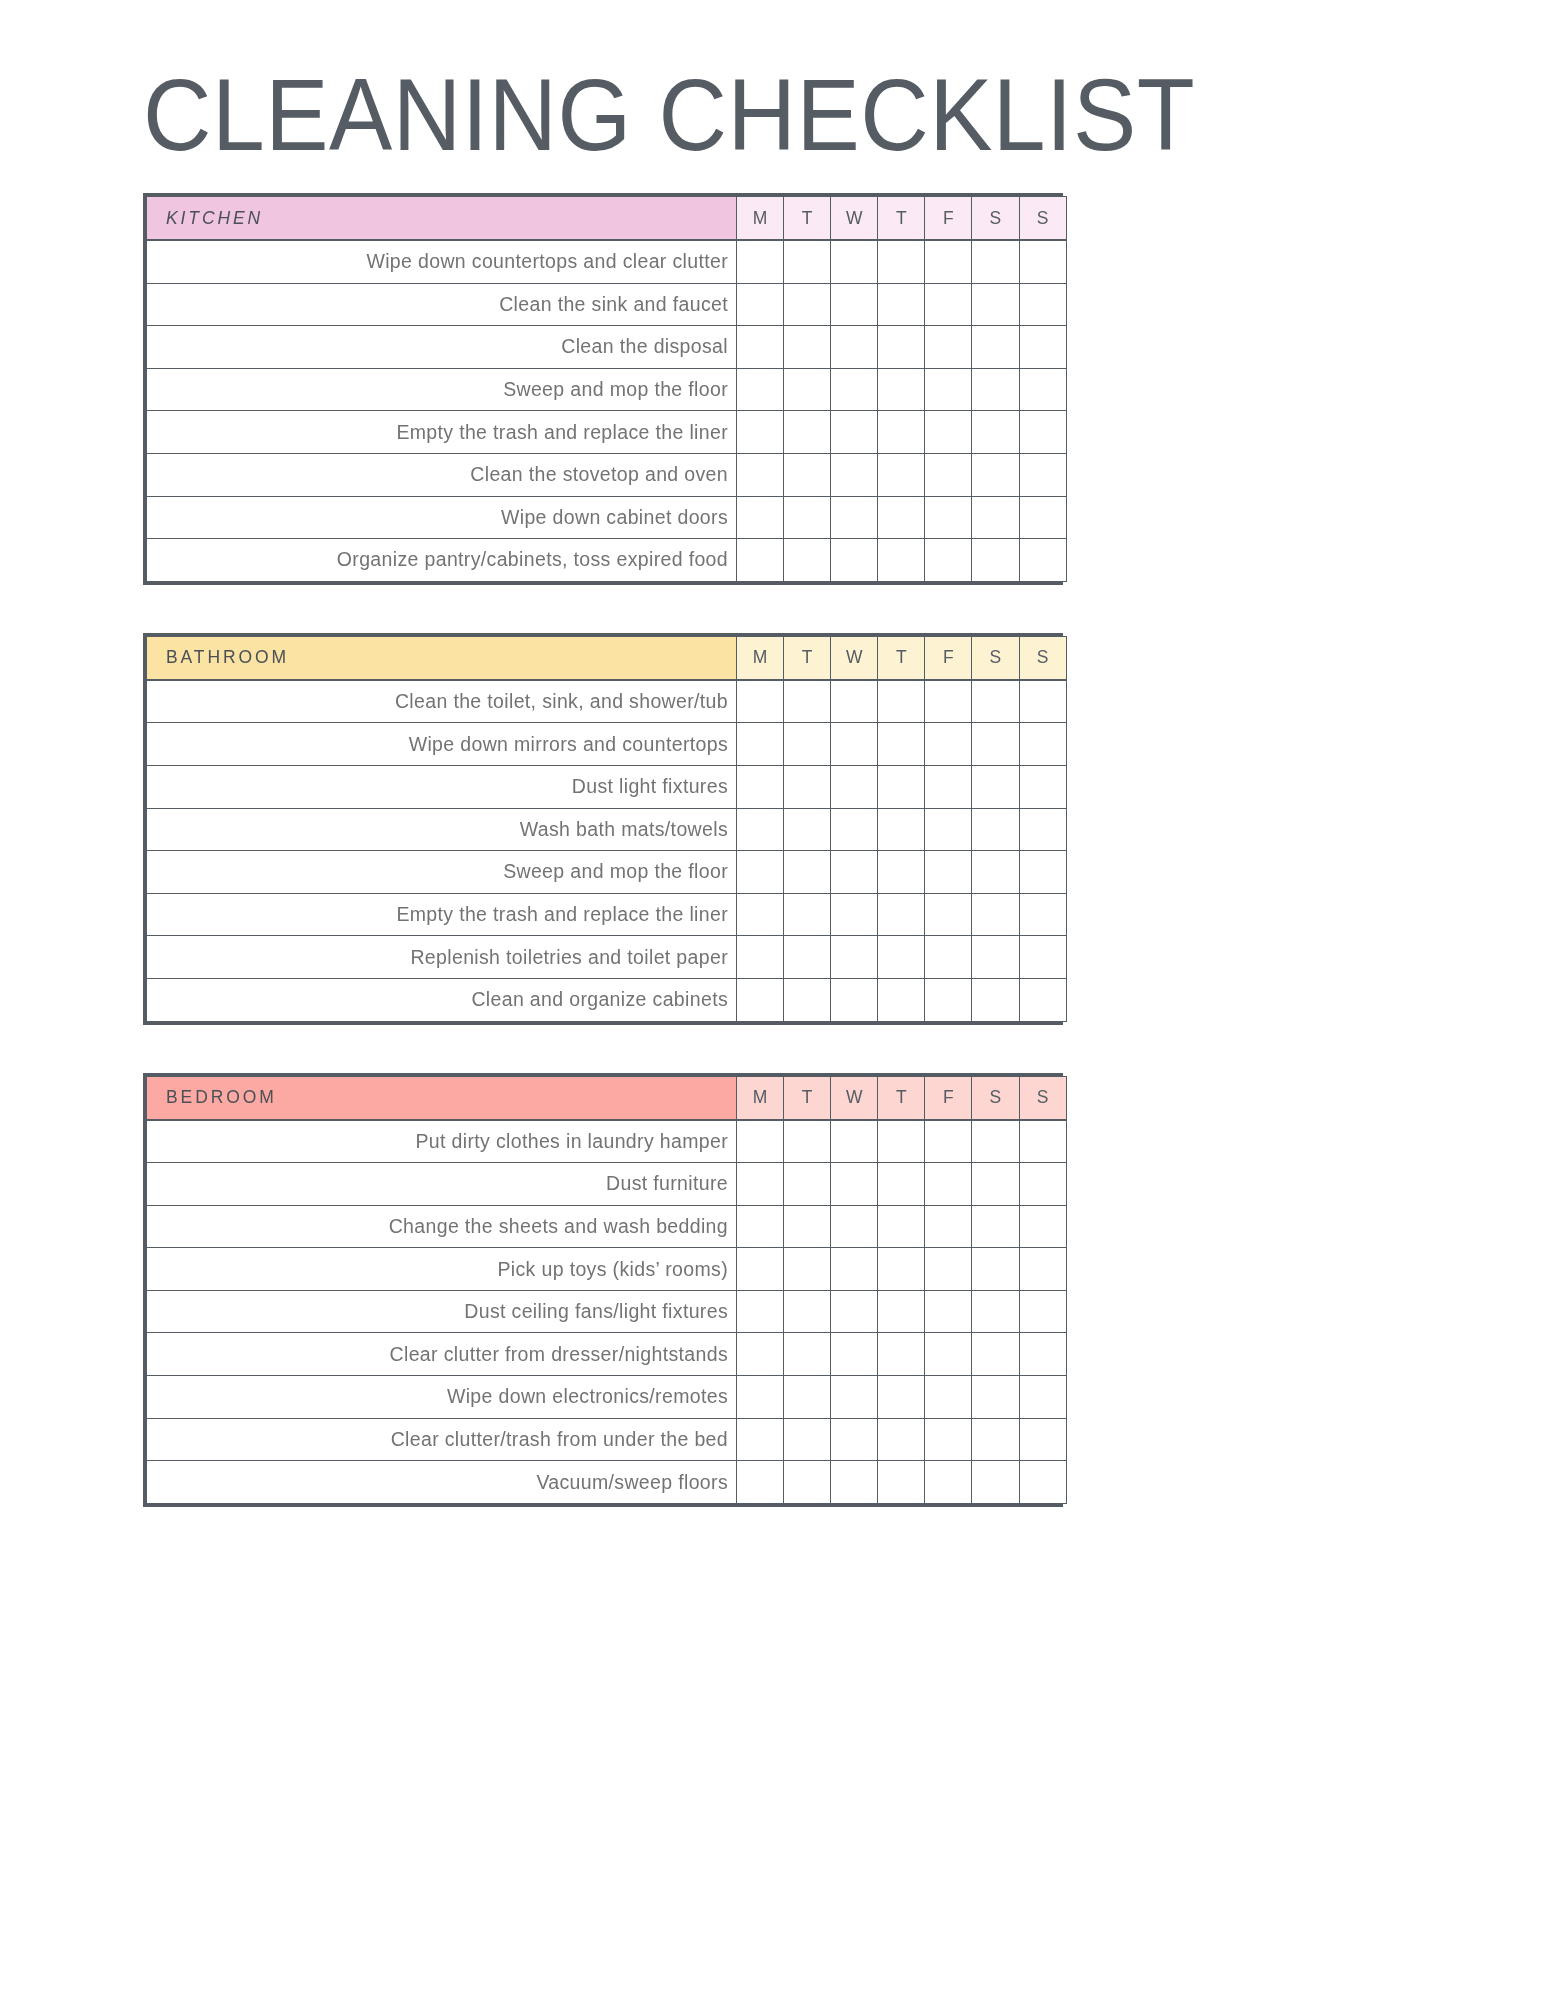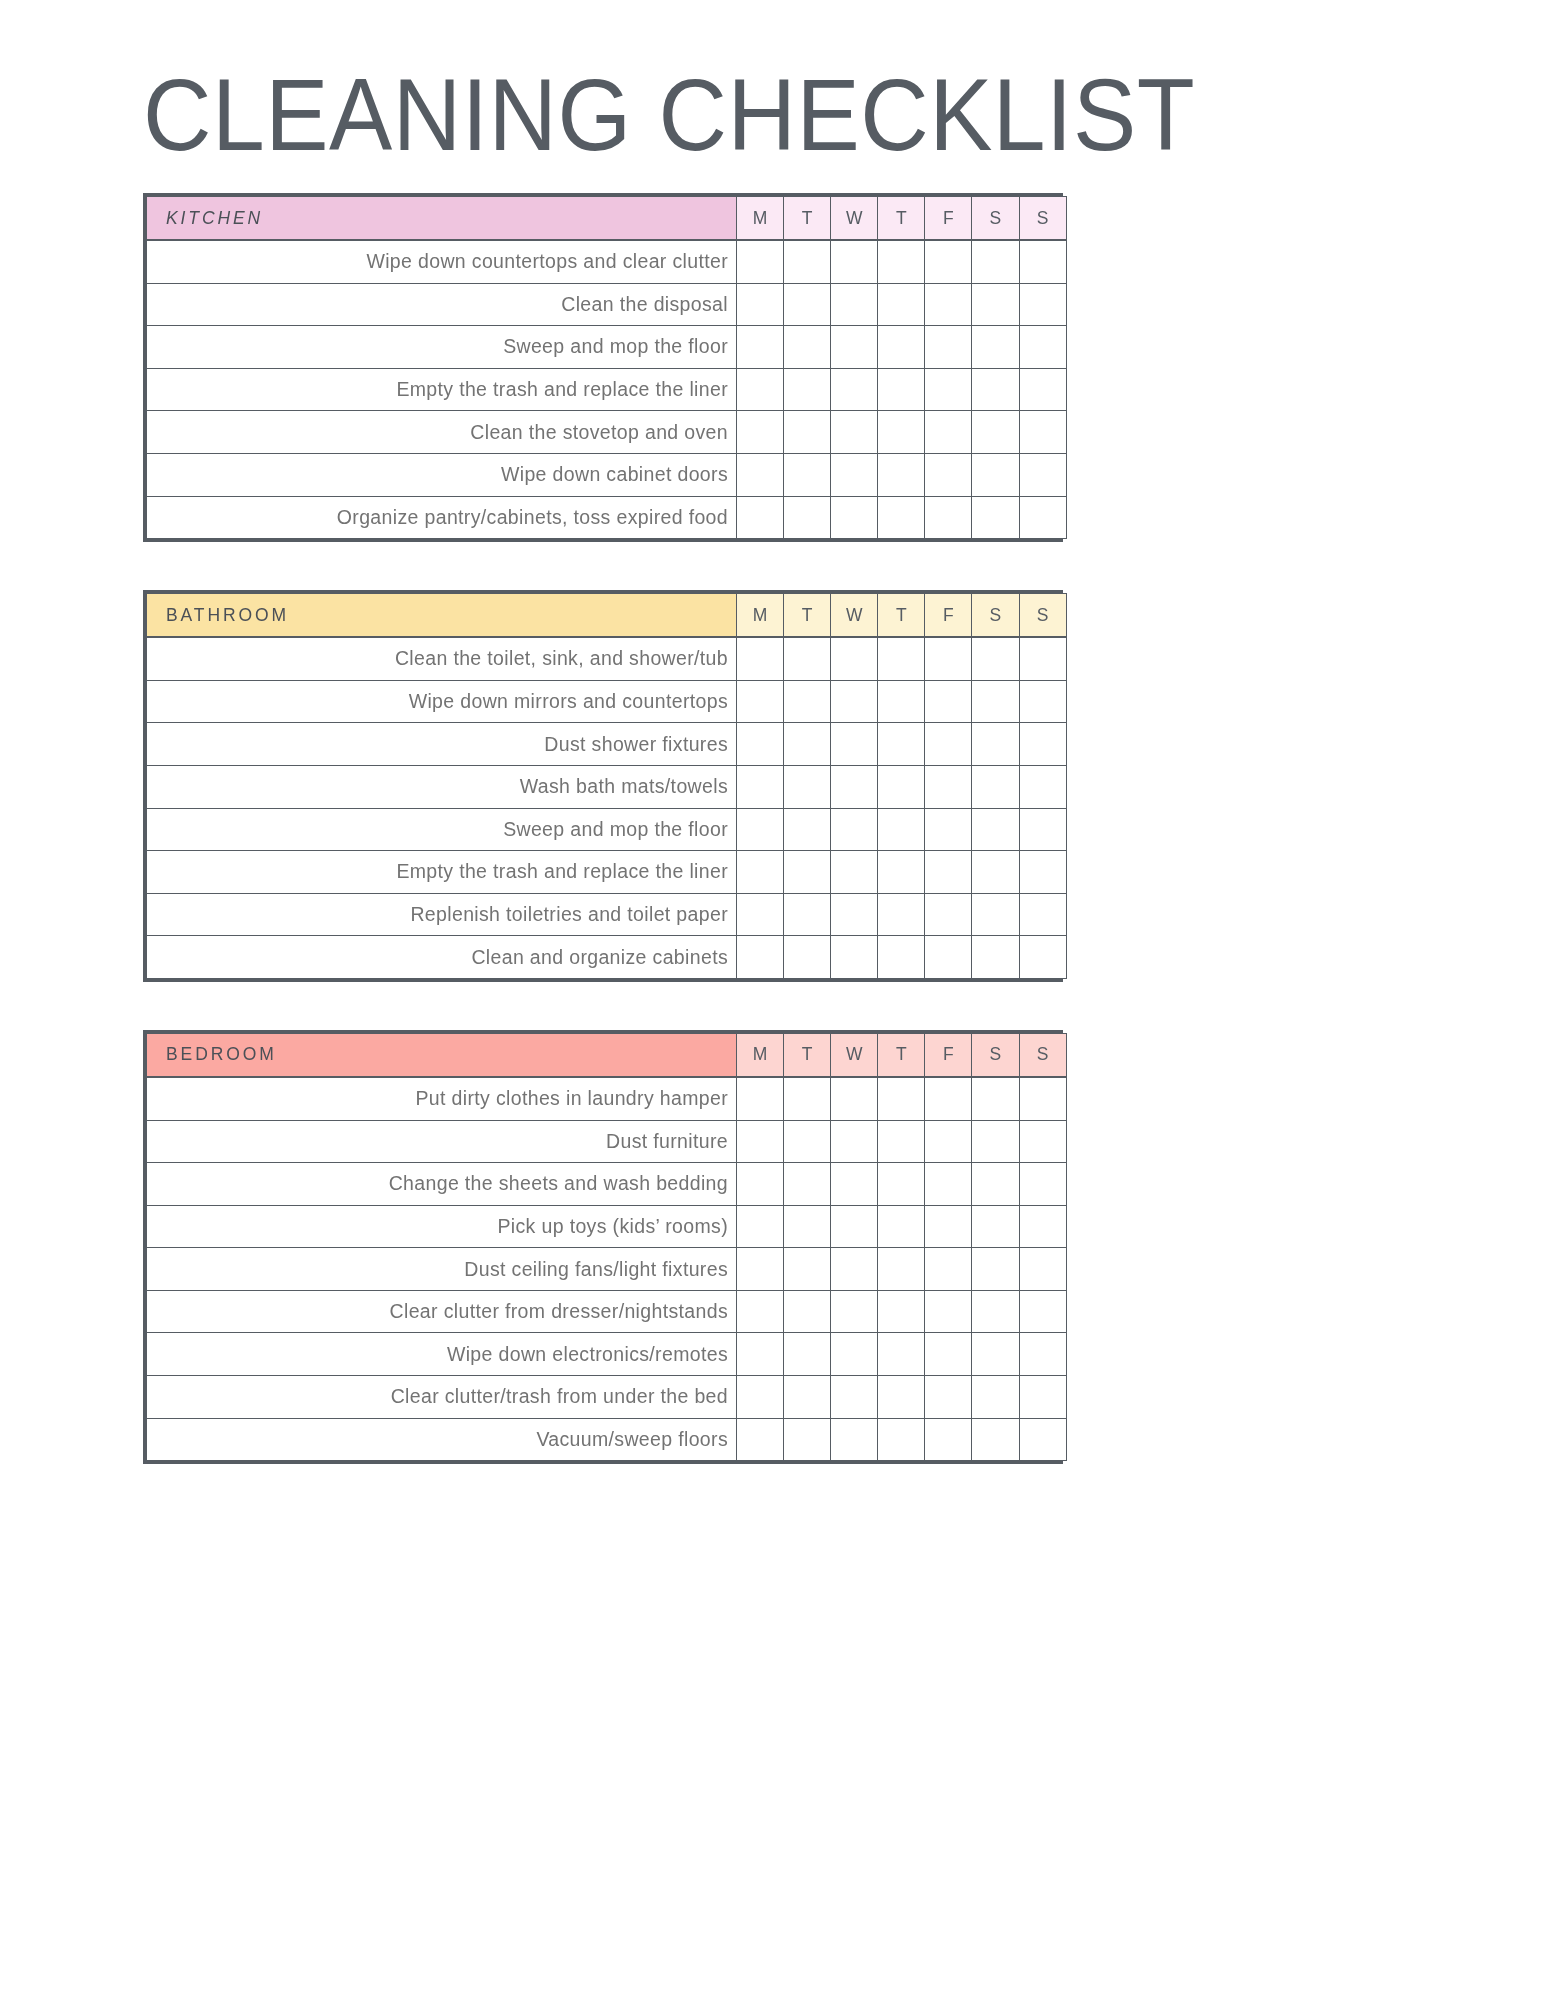--- a/index.html
+++ b/index.html
@@ -161,20 +161,30 @@
               <td class="task-name">Wipe down countertops and clear clutter</td>
               <td class="check-cell"></td>
               <td class="check-cell"></td>
               <td class="check-cell"></td>
               <td class="check-cell"></td>
               <td class="check-cell"></td>
               <td class="check-cell"></td>
               <td class="check-cell"></td>
             </tr>
             <tr class="task-row">
+              <td class="task-name">Clean the sink and faucet</td>
+              <td class="check-cell"></td>
+              <td class="check-cell"></td>
+              <td class="check-cell"></td>
+              <td class="check-cell"></td>
+              <td class="check-cell"></td>
+              <td class="check-cell"></td>
+              <td class="check-cell"></td>
+            </tr>
+            <tr class="task-row">
               <td class="task-name">Clean the disposal</td>
               <td class="check-cell"></td>
               <td class="check-cell"></td>
               <td class="check-cell"></td>
               <td class="check-cell"></td>
               <td class="check-cell"></td>
               <td class="check-cell"></td>
               <td class="check-cell"></td>
             </tr>
             <tr class="task-row">
@@ -269,21 +279,21 @@
               <td class="task-name">Wipe down mirrors and countertops</td>
               <td class="check-cell"></td>
               <td class="check-cell"></td>
               <td class="check-cell"></td>
               <td class="check-cell"></td>
               <td class="check-cell"></td>
               <td class="check-cell"></td>
               <td class="check-cell"></td>
             </tr>
             <tr class="task-row">
-              <td class="task-name">Dust shower fixtures</td>
+              <td class="task-name">Dust light fixtures</td>
               <td class="check-cell"></td>
               <td class="check-cell"></td>
               <td class="check-cell"></td>
               <td class="check-cell"></td>
               <td class="check-cell"></td>
               <td class="check-cell"></td>
               <td class="check-cell"></td>
             </tr>
             <tr class="task-row">
               <td class="task-name">Wash bath mats/towels</td>

